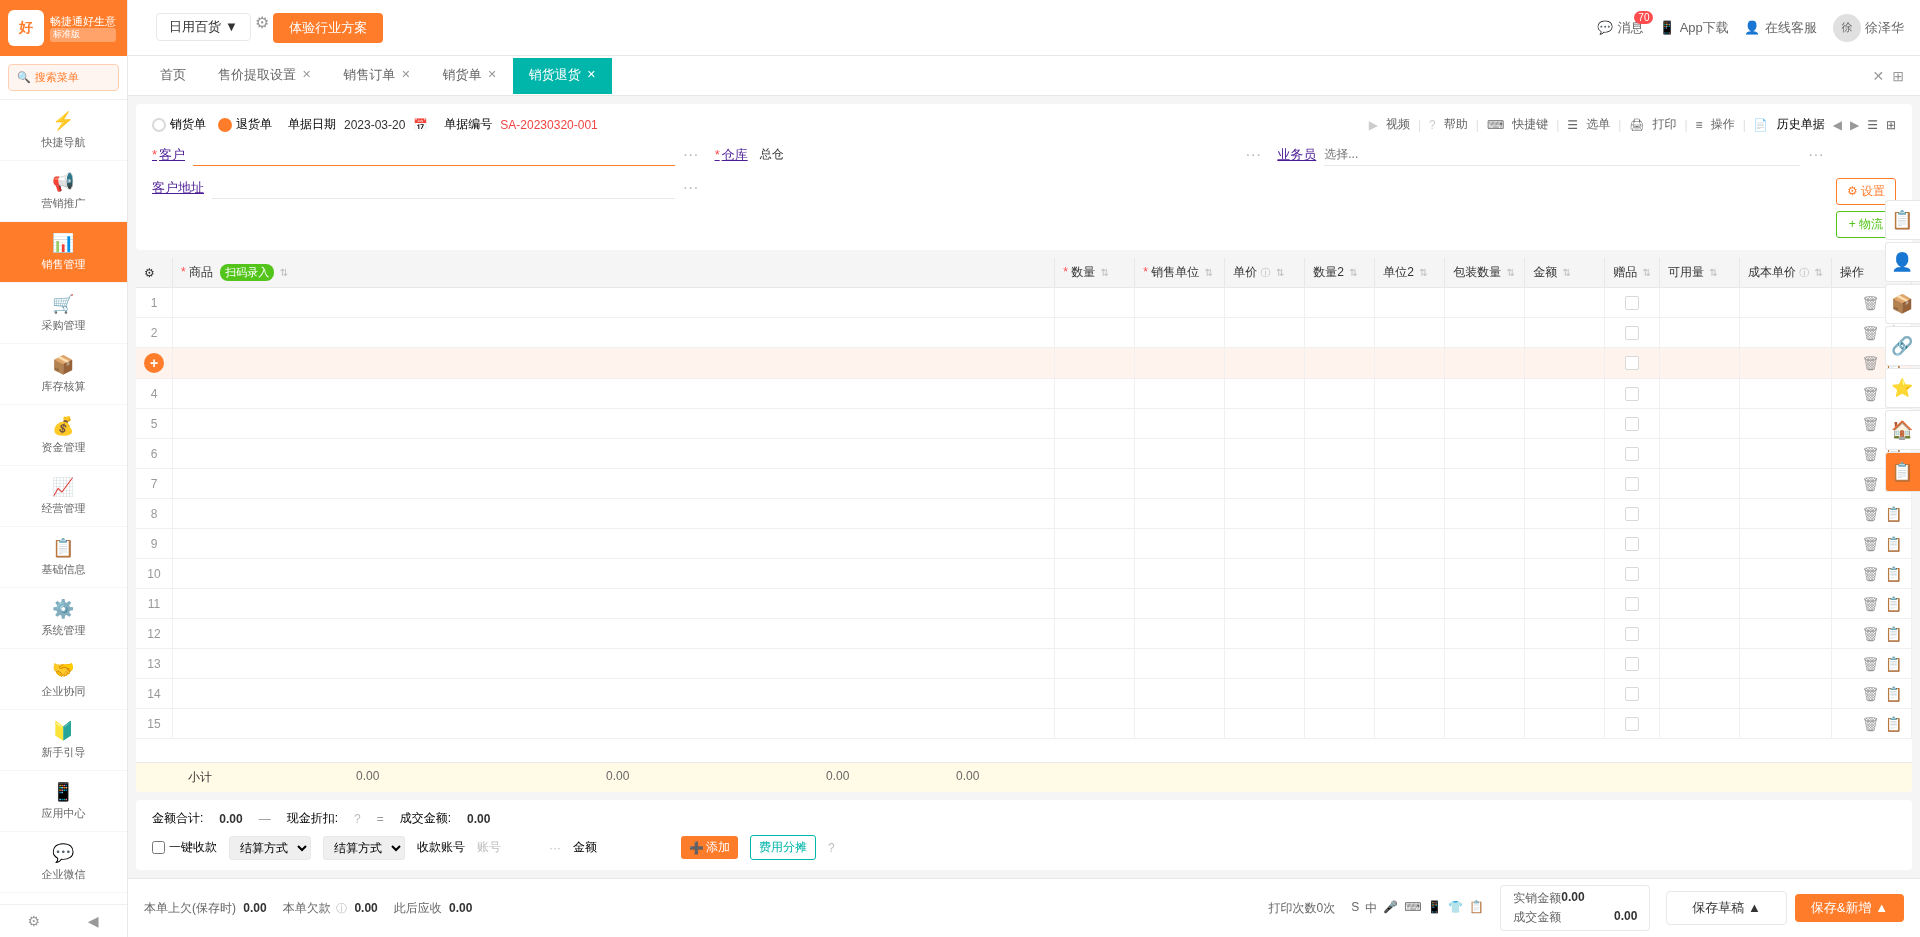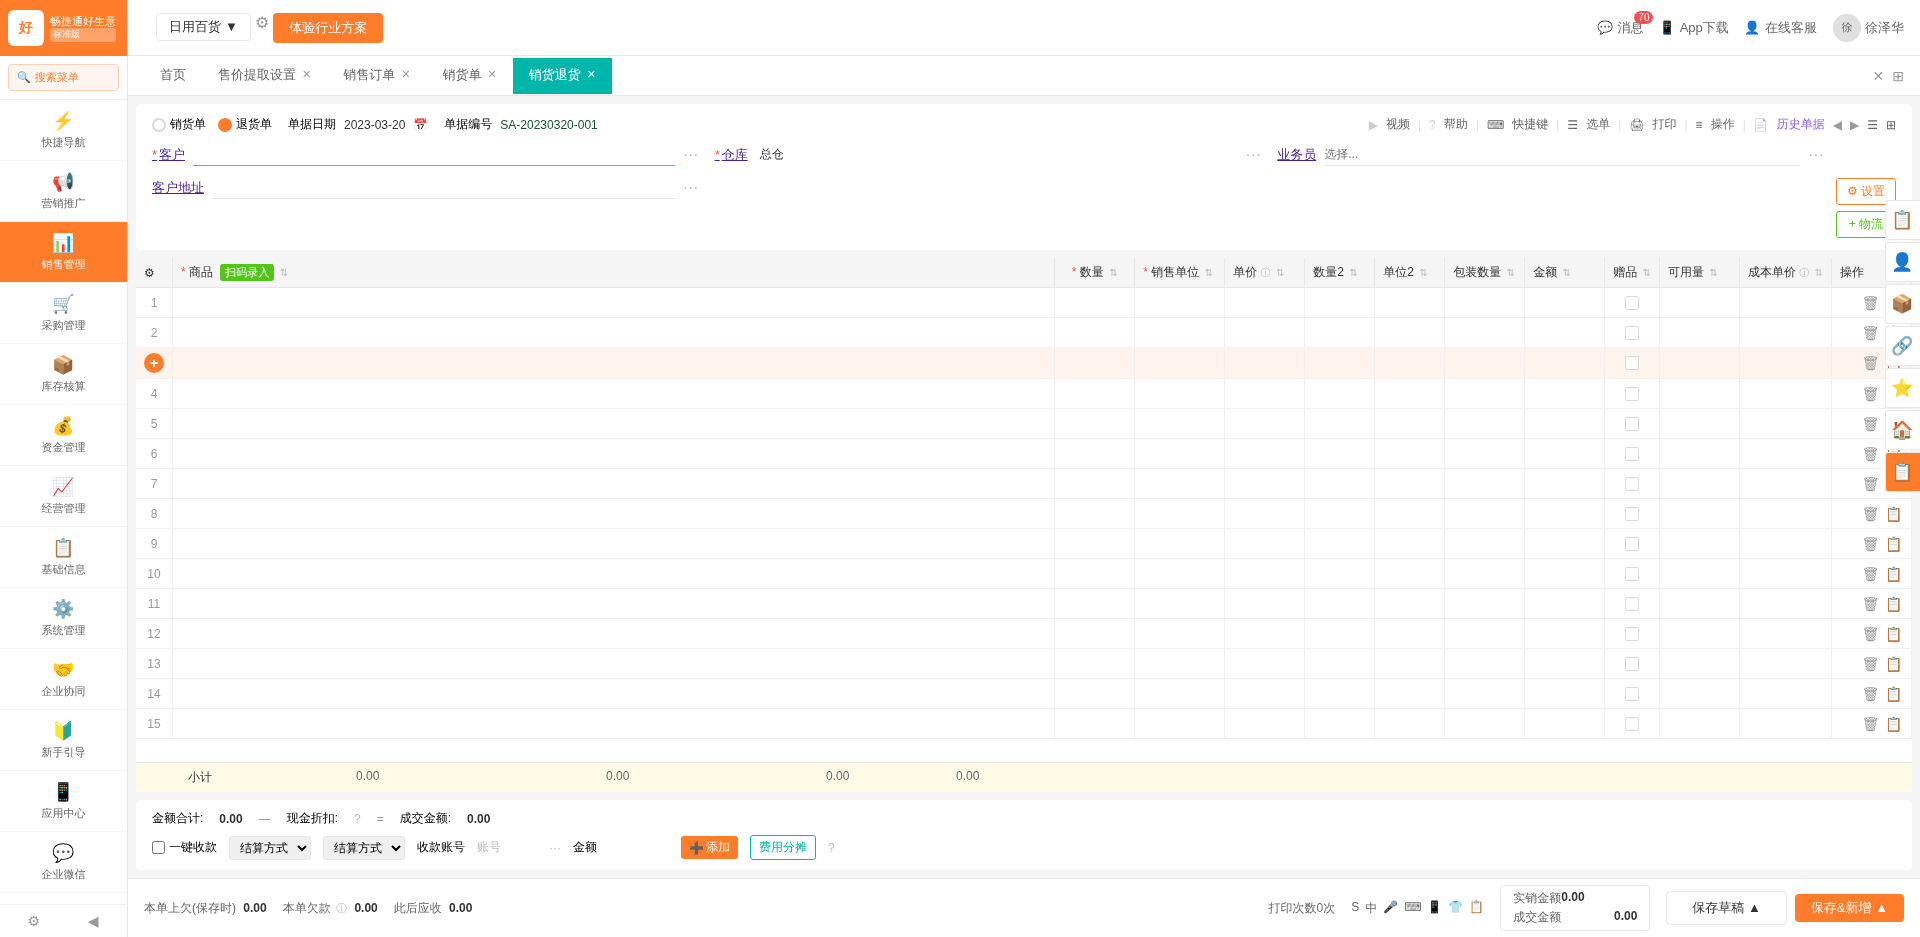--- a/index.html
+++ b/index.html
@@ -273,21 +273,21 @@
             </div>
 
             <div class="form-date">
               <span>单据日期</span>
               <span style="color:#333; margin-left:4px;">2023-03-20</span>
               <span style="color:#bbb; margin-left:4px;">📅</span>
             </div>
 
             <div class="form-number">
               <span>单据编号</span>
-              <span style="color:#14532d; margin-left:4px;">SA-20230320-001</span>
+              <span style="color:#ef4444; margin-left:4px;">SA-20230320-001</span>
             </div>
           </div>
 
           <div class="form-toolbar-right">
             <span style="color:#ccc;">▶</span>
             <span style="cursor:pointer;color:#666;">视频</span>
             <span style="color:#e0e0e0">|</span>
             <span style="color:#ccc;">?</span>
             <span style="cursor:pointer;color:#666;">帮助</span>
             <span style="color:#e0e0e0">|</span>
@@ -297,21 +297,21 @@
             <span>☰</span>
             <span style="cursor:pointer;color:#666;">选单</span>
             <span style="color:#e0e0e0">|</span>
             <span>🖨</span>
             <span style="cursor:pointer;color:#666;">打印</span>
             <span style="color:#e0e0e0">|</span>
             <span>≡</span>
             <span style="cursor:pointer;color:#666;">操作</span>
             <span style="color:#e0e0e0">|</span>
             <span>📄</span>
-            <span style="cursor:pointer;color:#8b5cf6;">历史单据</span>
+            <span style="cursor:pointer;color:#000000;">历史单据</span>
             <span style="color:#999;cursor:pointer;">◀</span>
             <span style="color:#999;cursor:pointer;">▶</span>
             <span style="cursor:pointer;">☰</span>
             <span style="cursor:pointer;">⊞</span>
           </div>
         </div>
 
         <div style="display:flex; align-items:flex-start; gap:12px;">
           <div style="flex:1; display:grid; grid-template-columns:1fr 1fr 1fr; gap:10px 16px;">
 
@@ -352,26 +352,26 @@
         <div style="overflow:auto; flex:1;">
           <table>
             <thead>
               <tr>
                 <th style="width:36px;">
                   <span>⚙</span>
                 </th>
                 <th style="min-width:160px;">
                   <span style="color:#ff4d4f;">*</span>
                   <span>商品</span>
-                  <span style="display:inline-block;background:#52c41a;color:#fff;padding:1px 5px;border-radius:3px;font-size:11px;margin-left:4px;">
+                  <span style="display:inline-block;background:#52c41a;color:#fff;padding:1px 5px;border-radius:8px;font-size:11px;margin-left:4px;">
                     <span>扫码录入</span>
                   </span>
                   <span class="sort-icon">⇅</span>
                 </th>
-                <th style="width:80px;text-align:center;">
+                <th style="width:80px;">
                   <span style="color:#ff4d4f;">*</span>
                   <span>数量</span>
                   <span class="sort-icon">⇅</span>
                 </th>
                 <th style="width:90px;">
                   <span style="color:#ff4d4f;">*</span>
                   <span>销售单位</span>
                   <span class="sort-icon">⇅</span>
                 </th>
                 <th style="width:80px;">

